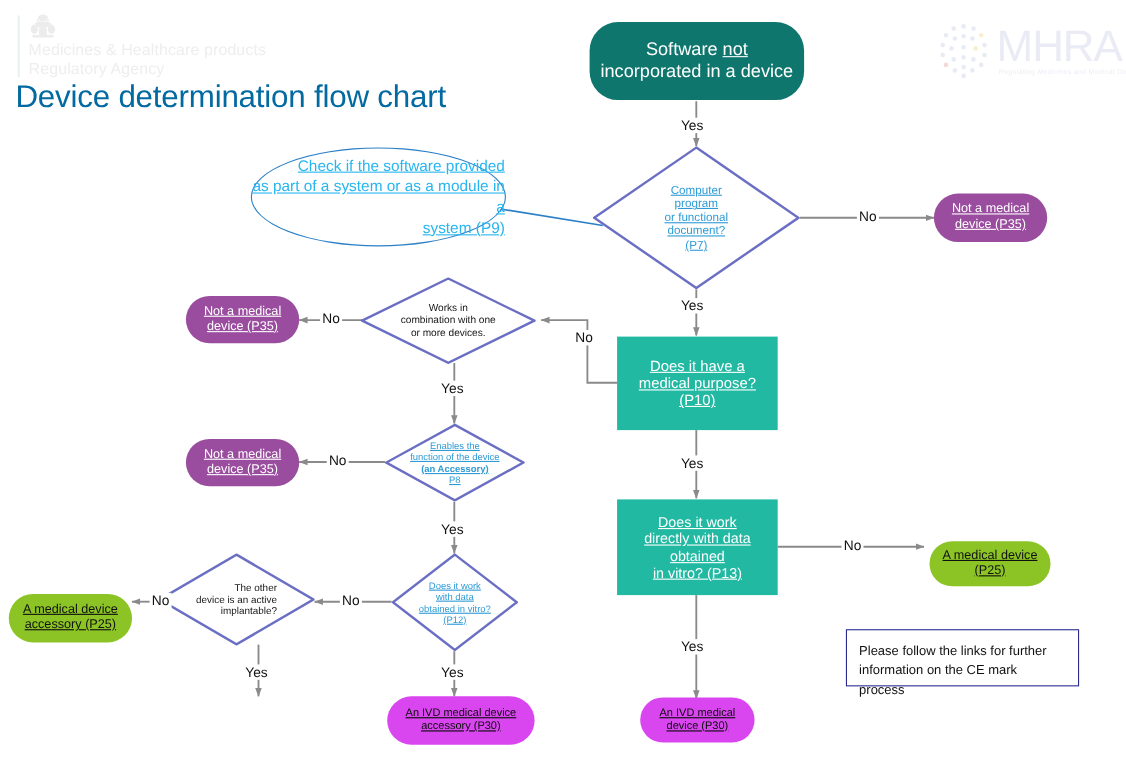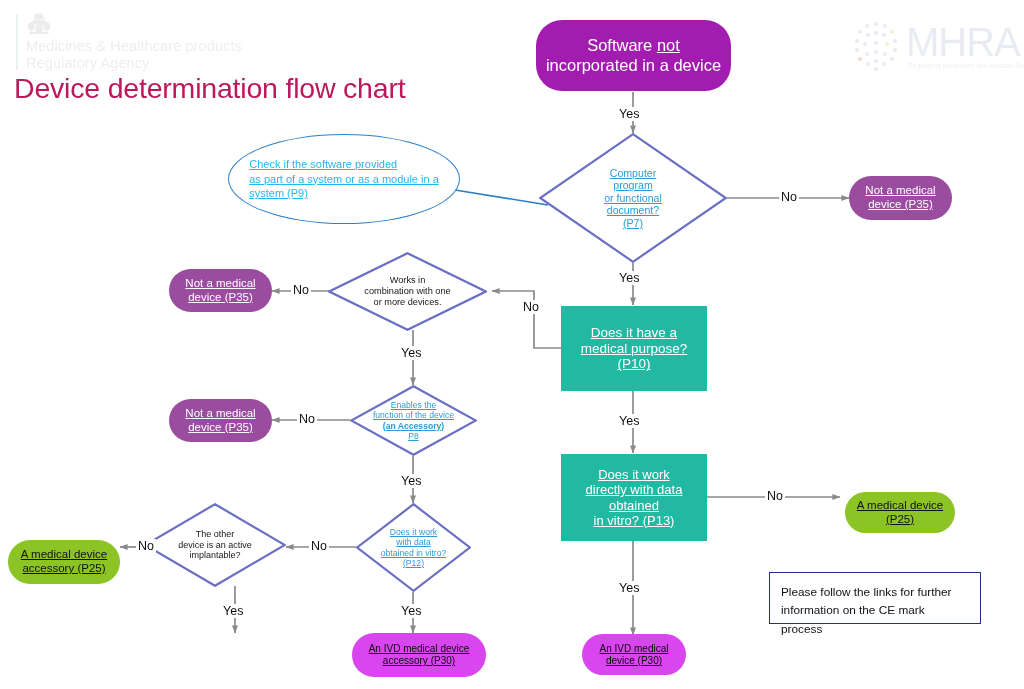--- a/index.html
+++ b/index.html
@@ -10,56 +10,56 @@
   }
   #canvas{position:absolute;left:0;top:0;width:1024px;height:689px;}
   svg#wires{position:absolute;left:0;top:0;width:1024px;height:689px;pointer-events:none;}
 
   
   .brand{position:absolute;left:16px;top:12px;width:300px;}
   .brand .rule{position:absolute;left:0;top:2px;width:2px;height:56px;background:#e9f2ef;}
   .crest{position:absolute;left:10px;top:0px;width:26px;height:24px;opacity:.16;}
   .brand-lines{position:absolute;left:10px;top:26px;
       font-size:14.5px;line-height:17px;color:#eeeeee;letter-spacing:.1px;white-space:nowrap;}
-  .page-title{position:absolute;left:14px;top:72px;font-size:28.5px;color:#be185d;
+  .page-title{position:absolute;left:14px;top:72px;font-size:28.5px;color:#0369a1;
       letter-spacing:-.2px;white-space:nowrap;}
 
   .mhra{position:absolute;left:848px;top:18px;width:168px;height:60px;opacity:.30;}
   .mhra-word{position:absolute;left:58px;top:2px;font-size:40px;letter-spacing:-1px;
       color:#b9bedd;font-weight:400;}
   .mhra-sub{position:absolute;left:60px;top:44px;font-size:6.4px;color:#c3c7e2;letter-spacing:.25px;white-space:nowrap;}
 
   
   .node{position:absolute;box-sizing:border-box;display:flex;align-items:center;
         justify-content:center;text-align:center;}
   .node .txt{display:block;line-height:1.18;}
   .u{text-decoration:underline;}
   .pill{border-radius:999px;}
   .rect{border-radius:0;}
 
-  .n-start{background:#a21caf;color:#ffffff;border-radius:26px;font-size:16.5px;}
+  .n-start{background:#0f766e;color:#ffffff;border-radius:26px;font-size:16.5px;}
   .n-purple{background:#9a4d9e;color:#ffffff;font-size:11.5px;}
   .n-teal-box{background:#22b9a3;color:#ffffff;font-size:13.5px;}
   .n-green{background:#8cc425;color:#111111;font-size:11.5px;margin-top:16px;}
   .n-tealpill{background:#d946ef;color:#0a0a0a;font-size:10px;}
   .n-bluepill{background:#6fa8dc;color:#ffffff;font-size:11.5px;}
 
   
   .dia-wrap{position:absolute;}
   .dia{position:absolute;left:0;top:0;width:100%;height:100%;}
   .dia-label{position:absolute;left:0;top:0;width:100%;height:100%;
       display:flex;align-items:center;justify-content:center;text-align:center;}
   .dia-label .txt{line-height:1.18;}
   .dia-link{color:#2e9bd6;}
   .dia-plain{color:#161616;}
 
   
   .ellipse{position:absolute;border:1.6px solid #2a7fc6;border-radius:50%;
       background:#ffffff;display:flex;align-items:center;justify-content:center;}
-  .ellipse .txt{color:#27b6ef;font-size:11px;line-height:1.35;text-align:left;}
+  .ellipse .txt{color:#27b6ef;font-size:14px;line-height:1.35;text-align:right;}
 
   
   .note{position:absolute;border:1.7px solid #2b2b8f;background:#ffffff;
       box-sizing:border-box;padding:9px 10px 8px 11px;}
   .note .txt{font-size:11.8px;line-height:1.38;color:#111111;text-align:left;}
 
   
   .elabel{position:absolute;font-size:12.5px;color:#111111;background:#ffffff;
       padding:0 2px;white-space:nowrap;}
 </style>
@@ -287,21 +287,21 @@
         <span class="u">(P12)</span>
       </span>
     </div>
   </div>
 
   <div class="dia-wrap" style="left:144px;top:503px;width:142px;height:84px;">
     <svg class="dia" viewBox="0 0 142 84" preserveAspectRatio="none">
       <polygon points="71,1.2 140.8,42 71,82.8 1.2,42" fill="#ffffff" stroke="#6b6fc4" stroke-width="2.2"></polygon>
     </svg>
     <div class="dia-label">
-      <span class="txt dia-plain" style="font-size:9px;">
+      <span class="txt dia-plain" style="font-size:9px;text-align:right;">
         <span>The other</span><br>
         <span>device is an active</span><br>
         <span>implantable?</span>
       </span>
     </div>
   </div>
 
   <div class="node n-green pill" style="left:8px;top:524px;width:112px;height:44px;">
     <span class="txt">
       <span class="u">A medical device</span><br>

